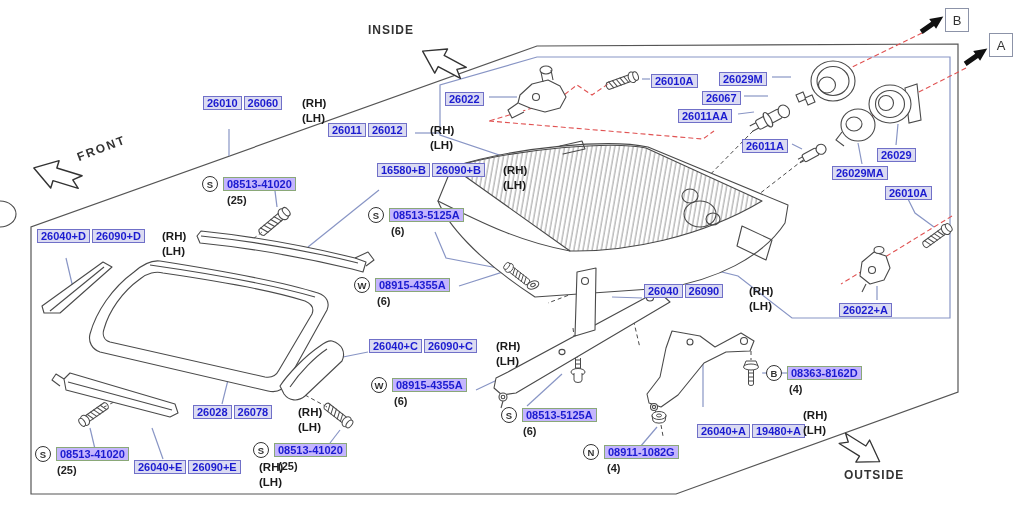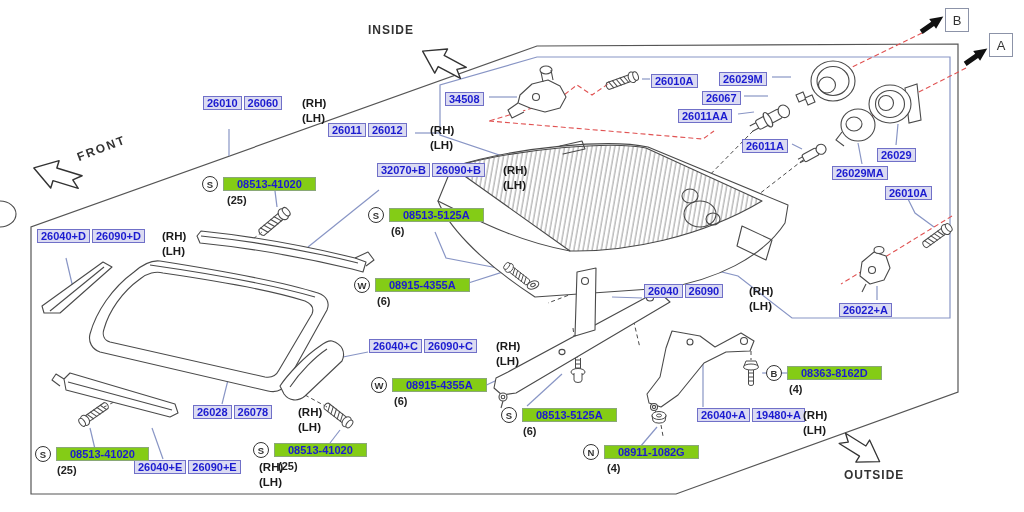--- a/index.html
+++ b/index.html
@@ -11,21 +11,21 @@
   .pnum{display:inline-block;font-size:11px;font-weight:bold;color:#1b1bd0;
         background:#dbdbf2;border:1px solid #7070c8;padding:0 3px;line-height:12px;
         white-space:nowrap;}
   .sides{display:flex;flex-direction:column;gap:3px;}
   .side{font-size:11.5px;font-weight:bold;color:#1a1a1a;line-height:12px;white-space:nowrap;padding-left:47px;}
   .hwrow{display:flex;align-items:center;gap:5px;}
   .circ{width:14px;height:14px;border:1.4px solid #333;border-radius:50%;
         display:flex;align-items:center;justify-content:center;
         font-size:9.5px;font-weight:bold;color:#333;background:#fff;flex:0 0 auto;}
   .hnum{display:inline-block;font-size:11px;font-weight:bold;color:#1b1bd0;
-        background:#84cc16;border:1px solid #8aa878;padding:0 13px;line-height:12px;
+        background:#c4b5fd;border:1px solid #8aa878;padding:0 3px;line-height:12px;
         white-space:nowrap;}
   .qty{font-size:11px;font-weight:bold;color:#222;text-align:right;}
   .dir{font-size:12px;font-weight:bold;color:#333;letter-spacing:1px;}
   .front{transform:rotate(-21deg);transform-origin:left bottom;letter-spacing:2px;}
   .refbox{width:22px;height:22px;border:1.5px solid #8c93a8;background:#fff;
           display:flex;align-items:center;justify-content:center;
           font-size:13px;color:#333;font-weight:normal;}
 </style>
 </head>
 <body>
@@ -286,25 +286,25 @@
 <div class="abs pcol" style="left:328px;top:123px;">
   <span class="pnum">26011</span>
   <span class="pnum">26012</span>
 </div>
 <div class="abs sides" style="left:383px;top:124px;">
   <span class="side">(RH)</span>
   <span class="side">(LH)</span>
 </div>
 
 <div class="abs" style="left:445px;top:89px;">
-  <span class="pnum">34508</span>
+  <span class="pnum">26022</span>
 </div>
 
 <div class="abs pcol" style="left:377px;top:163px;">
-  <span class="pnum">32070+B</span>
+  <span class="pnum">16580+B</span>
   <span class="pnum">26090+B</span>
 </div>
 <div class="abs sides" style="left:456px;top:164px;">
   <span class="side">(RH)</span>
   <span class="side">(LH)</span>
 </div>
 
 <div class="abs pcol" style="left:37px;top:229px;">
   <span class="pnum">26040+D</span>
   <span class="pnum">26090+D</span>
@@ -371,21 +371,21 @@
 
 <div class="abs pcol" style="left:644px;top:284px;">
   <span class="pnum">26040</span>
   <span class="pnum">26090</span>
 </div>
 <div class="abs sides" style="left:702px;top:285px;">
   <span class="side">(RH)</span>
   <span class="side">(LH)</span>
 </div>
 
-<div class="abs pcol" style="left:677px;top:408px;padding-left:20px;">
+<div class="abs pcol" style="left:677px;top:424px;padding-left:20px;">
   <span class="pnum">26040+A</span>
   <span class="pnum">19480+A</span>
 </div>
 <div class="abs sides" style="left:756px;top:409px;">
   <span class="side">(RH)</span>
   <span class="side">(LH)</span>
 </div>
 
 <div class="abs hwrow" style="left:202px;top:176px;">
   <span class="circ">S</span>

